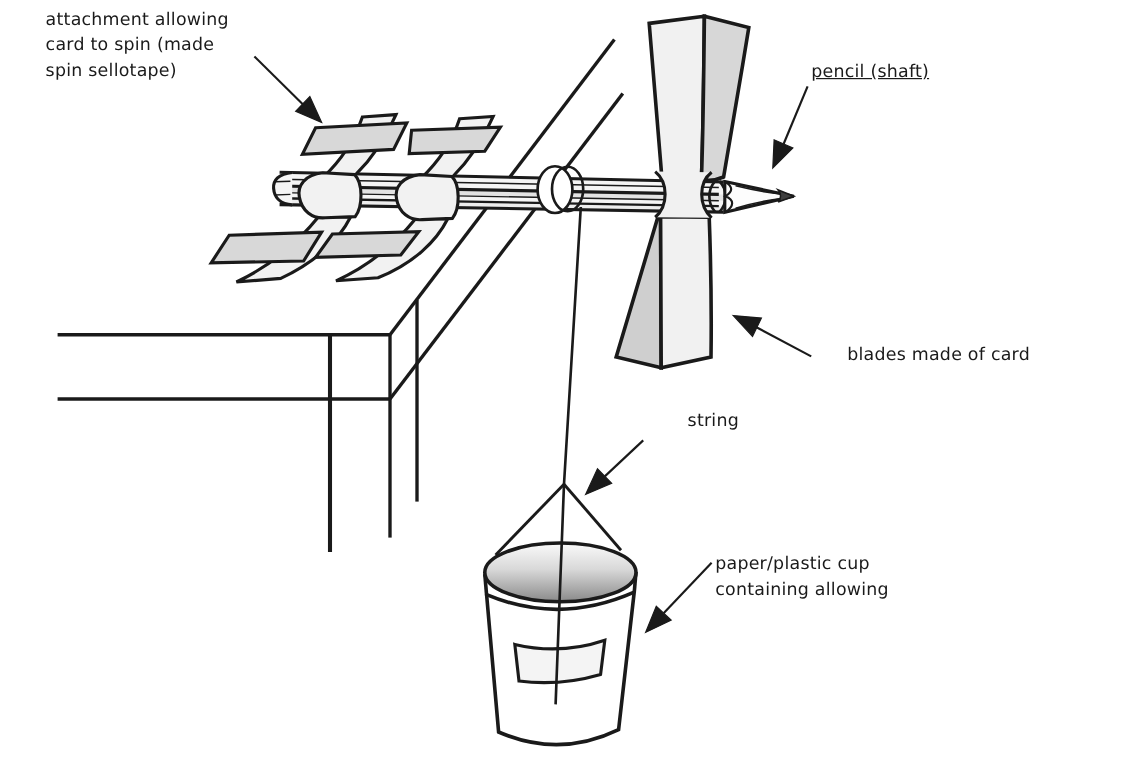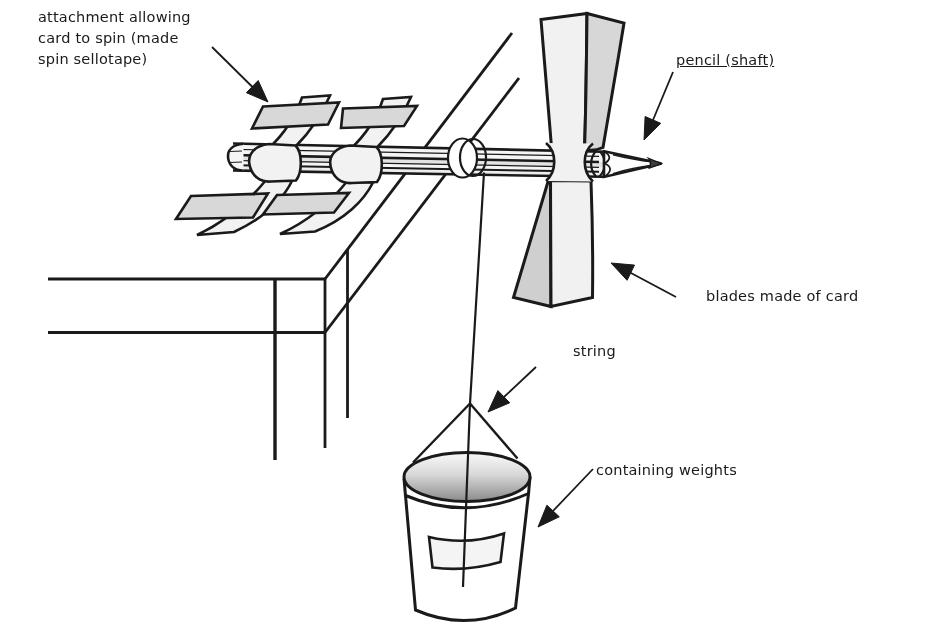--- a/index.html
+++ b/index.html
@@ -117,15 +117,16 @@
 
   <div class="lbl" id="lbl-attachment">
     <span>attachment allowing</span>
     <span>card to spin (made</span>
     <span>spin sellotape)</span>
   </div>
   <div class="lbl" id="lbl-pencil">pencil (shaft)</div>
   <div class="lbl" id="lbl-blades">blades made of card</div>
   <div class="lbl" id="lbl-string">string</div>
   <div class="lbl" id="lbl-cup">
-    <span>containing weights</span>
+    <span>paper/plastic cup</span>
+    <span>containing allowing</span>
   </div>
 </div>
 
 </body></html>

